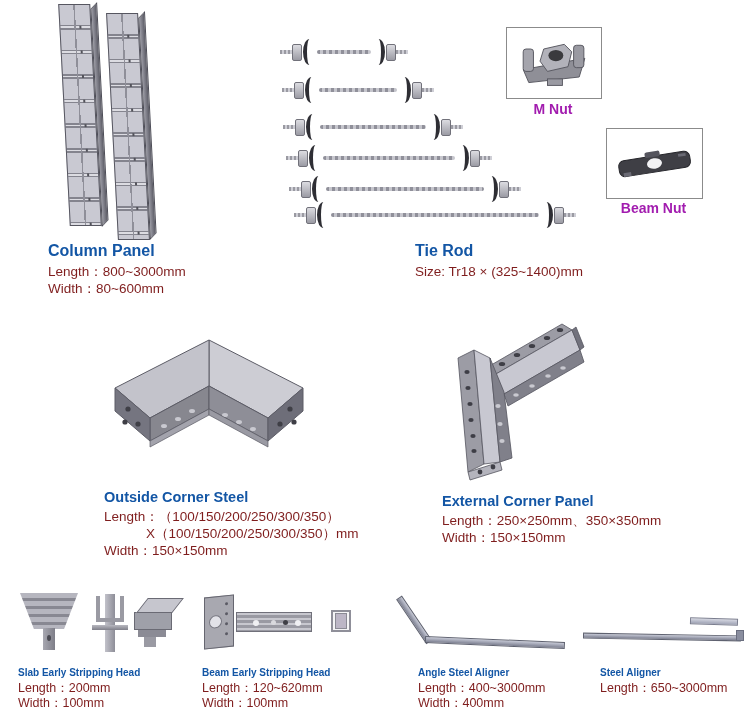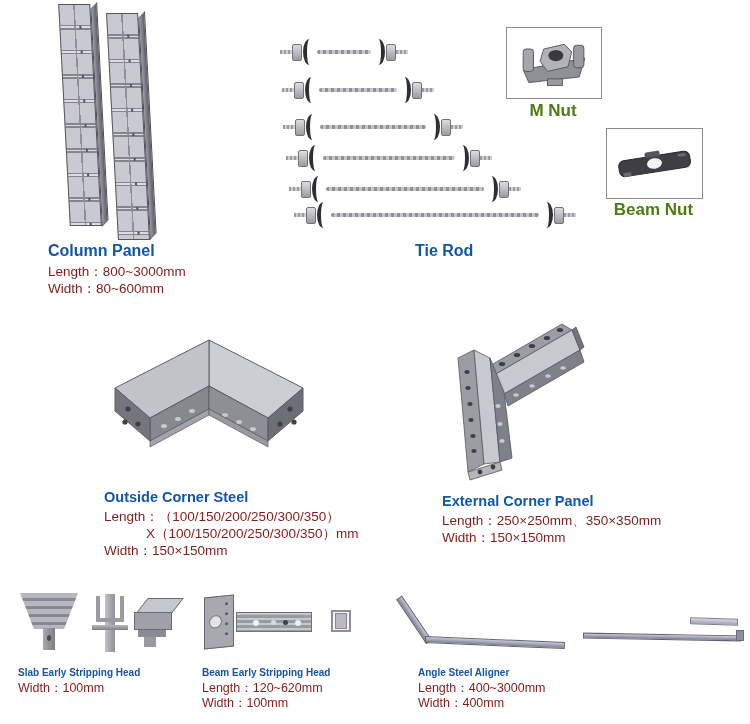--- a/index.html
+++ b/index.html
@@ -9,21 +9,21 @@
 
   
   .caption{position:absolute;white-space:nowrap;}
   .cap-title{font-weight:bold;color:#1356a5;margin-bottom:3px;}
   .cap-title.lg{font-size:16px;}
   .cap-title.md{font-size:14.5px;}
   .cap-title.sm{font-size:10px;}
   .spec{font-size:13.5px;line-height:17px;color:#7f1d1d;}
   .spec.sm{font-size:12.5px;line-height:15px;}
   .spec.indent{padding-left:42px;}
-  .nut-label{position:absolute;font-weight:bold;font-size:17px;color:#4d7c0f;text-align:center;}
+  .nut-label{position:absolute;font-weight:bold;font-size:14px;color:#a21caf;text-align:center;}
 
   
   .cpanel{position:absolute;display:flex;transform:skewX(3deg);}
   .cface{width:32px;height:100%;border:1px solid #565660;box-sizing:border-box;
     background-color:#c9c9d2;
     background-image:
       radial-gradient(circle,#52525a 1.1px,transparent 1.5px),
       linear-gradient(90deg,transparent 14px,#8f8f99 14px,#8f8f99 15.5px,transparent 15.5px),
       repeating-linear-gradient(180deg,transparent 0 20px,#84848e 20px 21.5px,#dcdce2 21.5px 23px,#84848e 23px 24.6px);
     background-size:32px 24.6px,100% 100%,100% 100%;
@@ -147,20 +147,21 @@
   </div>
   <div class="nut-label" style="left:606px;top:200px;width:95px">Beam Nut</div>
 
   <div class="caption" style="left:48px;top:242px">
     <div class="cap-title lg">Column Panel</div>
     <div class="spec">Length：800~3000mm</div>
     <div class="spec">Width：80~600mm</div>
   </div>
   <div class="caption" style="left:415px;top:242px">
     <div class="cap-title lg">Tie Rod</div>
+    <div class="spec">Size: Tr18 × (325~1400)mm</div>
   </div>
 
   <svg class="abs" style="left:98px;top:330px" width="222" height="145" viewBox="0 0 222 145">
     <polygon points="111,10 205,58 170,88 111,56" fill="#cdcdd4" stroke="#5c5c66" stroke-width="1"></polygon>
     <polygon points="111,10 17,58 52,88 111,56" fill="#c3c3cb" stroke="#5c5c66" stroke-width="1"></polygon>
     <polygon points="52,88 111,56 111,79 52,111" fill="#87878f" stroke="#5c5c66" stroke-width="1"></polygon>
     <polygon points="111,56 170,88 170,111 111,79" fill="#8e8e97" stroke="#5c5c66" stroke-width="1"></polygon>
     <ellipse cx="66" cy="96" rx="3" ry="2" fill="#c9c9d0"></ellipse>
     <ellipse cx="80" cy="89" rx="3" ry="2" fill="#c9c9d0"></ellipse>
     <ellipse cx="94" cy="81" rx="3" ry="2" fill="#c9c9d0"></ellipse>
@@ -267,26 +268,31 @@
   </div>
 
   <div class="abs" style="left:580px;top:612px;width:168px;height:36px">
     <div class="abs" style="left:110px;top:6px;width:46px;height:5px;background:linear-gradient(180deg,#d6d8e2,#9fa3b5);border:1px solid #7a7d8e;transform:rotate(2deg)"></div>
     <div class="g-bar abs" style="left:3px;top:22px;width:158px;height:6px;transform:rotate(1deg)"></div>
     <div class="abs" style="left:156px;top:18px;width:6px;height:9px;background:#8a8e9f;border:1px solid #6a6e7f"></div>
   </div>
 
   <div class="caption" style="left:18px;top:667px">
     <div class="cap-title sm">Slab Early Stripping Head</div>
+    <div class="spec sm">Length：200mm</div>
     <div class="spec sm">Width：100mm</div>
   </div>
   <div class="caption" style="left:202px;top:667px">
     <div class="cap-title sm">Beam Early Stripping Head</div>
     <div class="spec sm">Length：120~620mm</div>
     <div class="spec sm">Width：100mm</div>
   </div>
   <div class="caption" style="left:418px;top:667px">
     <div class="cap-title sm">Angle Steel Aligner</div>
     <div class="spec sm">Length：400~3000mm</div>
     <div class="spec sm">Width：400mm</div>
   </div>
+  <div class="caption" style="left:600px;top:667px">
+    <div class="cap-title sm">Steel Aligner</div>
+    <div class="spec sm">Length：650~3000mm</div>
+  </div>
 
 </div>
 
 </body></html>

